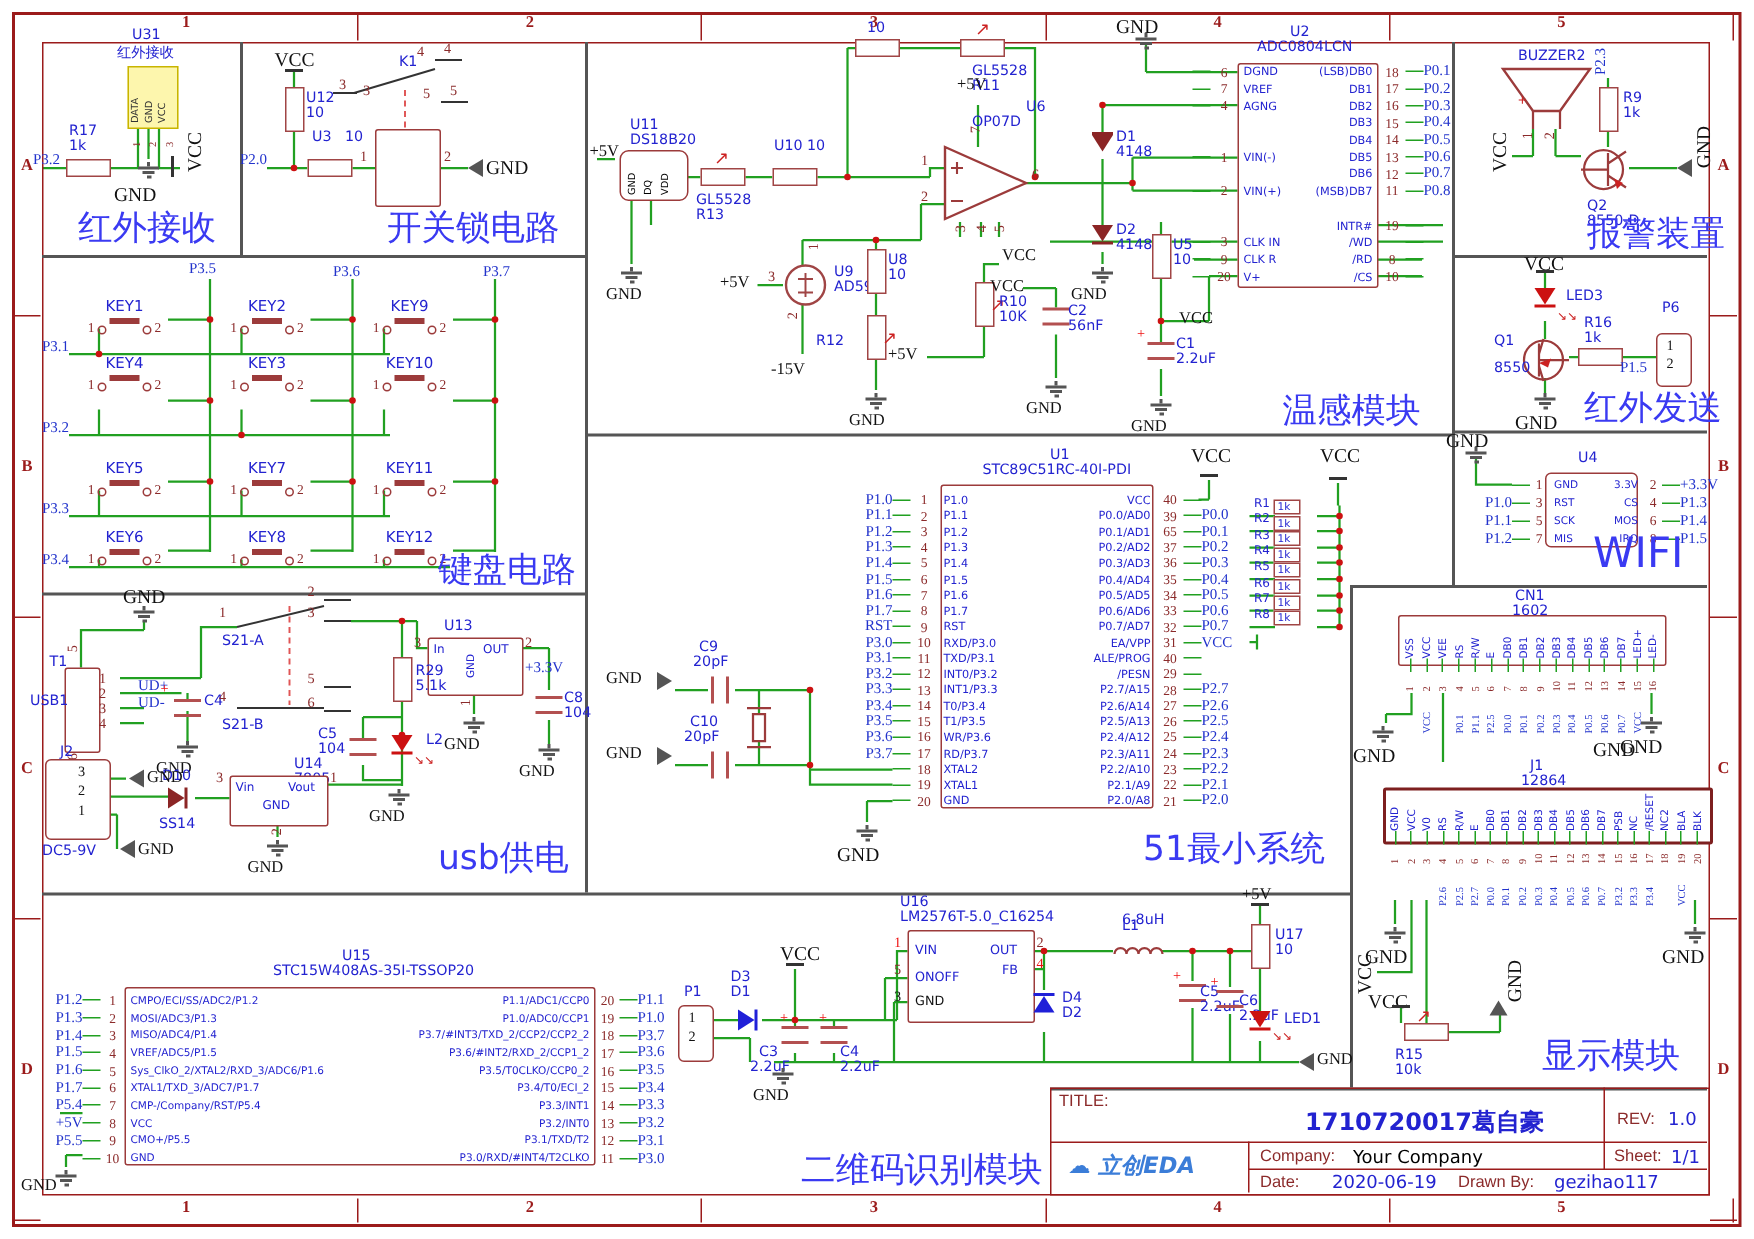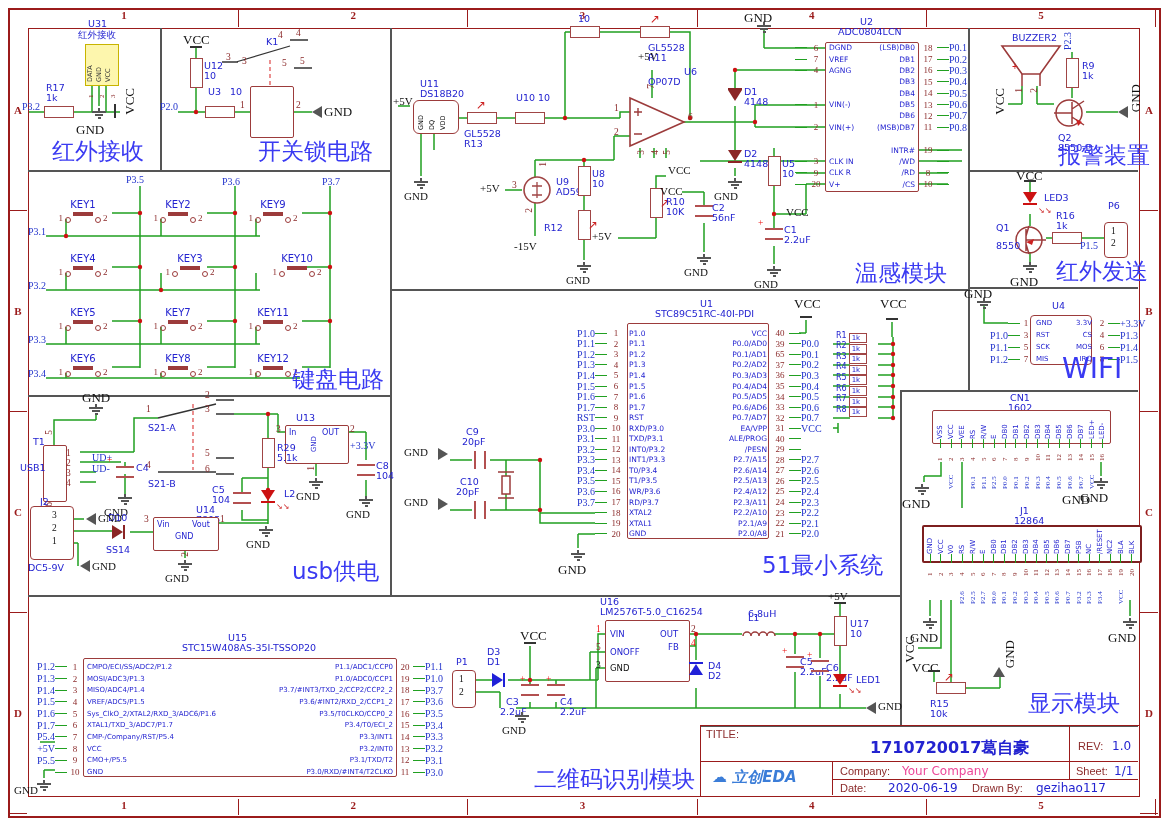--- a/index.html
+++ b/index.html
@@ -313,21 +313,21 @@
             <span class="pn">2</span>
           </div></div>
         <div class="key" style="position:relative"><span class="klabel">KEY9</span><div class="kline">
             <span class="pn">1</span>
             <span class="ksym">
               <i></i>
             </span>
             <span class="pn">2</span>
           </div></div>
       </div>
-    <div class="krow" style="left:52px;top:248px;width:290px;display:flex;gap:45px">
+    <div class="krow" style="left:52px;top:232px;width:290px;display:flex;gap:33px">
 
     <div class="key" style="position:relative"><span class="klabel">KEY4</span><div class="kline">
             <span class="pn">1</span>
             <span class="ksym">
               <i></i>
             </span>
             <span class="pn">2</span>
           </div></div>
         <div class="key" style="position:relative"><span class="klabel">KEY3</span><div class="kline">
             <span class="pn">1</span>
@@ -1613,21 +1613,21 @@
     <div style="position:absolute;left:700px;top:761px;width:438px;height:1.4px;background:#9b1b1b"></div>
     <div style="position:absolute;left:832px;top:761px;width:1.4px;height:34px;background:#9b1b1b"></div>
     <div style="position:absolute;left:1069px;top:725px;width:1.4px;height:55px;background:#9b1b1b"></div>
     <div style="position:absolute;left:832px;top:779px;width:306px;height:1.4px;background:#9b1b1b"></div>
     <span class="t" style="left:706px;top:728px;font:11px 'Liberation Sans',sans-serif;color:#8b2a2a">TITLE:</span>
     <span class="t" style="left:870px;top:738px;font:bold 16px 'DejaVu Sans',sans-serif;color:#2323d0">1710720017葛自豪</span>
     <span class="t" style="left:1078px;top:740px;font:11px 'Liberation Sans',sans-serif;color:#8b2a2a">REV:</span>
     <span class="t" style="left:1112px;top:739px;font:12px 'DejaVu Sans',sans-serif;color:#2323d0">1.0</span>
     <span class="t logo" style="left:712px;top:768px"><span>☁</span> <span>立创EDA</span></span>
     <span class="t" style="left:840px;top:765px;font:11px 'Liberation Sans',sans-serif;color:#8b2a2a">Company:</span>
-    <span class="t" style="left:902px;top:764px;font:12px 'DejaVu Sans',sans-serif;color:#ec4899">Your Company</span>
+    <span class="t" style="left:902px;top:764px;font:12px 'DejaVu Sans',sans-serif;color:#000000">Your Company</span>
     <span class="t" style="left:1076px;top:765px;font:11px 'Liberation Sans',sans-serif;color:#8b2a2a">Sheet:</span>
     <span class="t" style="left:1114px;top:764px;font:12px 'DejaVu Sans',sans-serif;color:#2323d0">1/1</span>
     <span class="t" style="left:840px;top:782px;font:11px 'Liberation Sans',sans-serif;color:#8b2a2a">Date:</span>
     <span class="t" style="left:888px;top:781px;font:12px 'DejaVu Sans',sans-serif;color:#2323d0">2020-06-19</span>
     <span class="t" style="left:972px;top:782px;font:11px 'Liberation Sans',sans-serif;color:#8b2a2a">Drawn By:</span>
     <span class="t" style="left:1036px;top:781px;font:12px 'DejaVu Sans',sans-serif;color:#2323d0">gezihao117</span>
   </div>
 
 </div>
 

